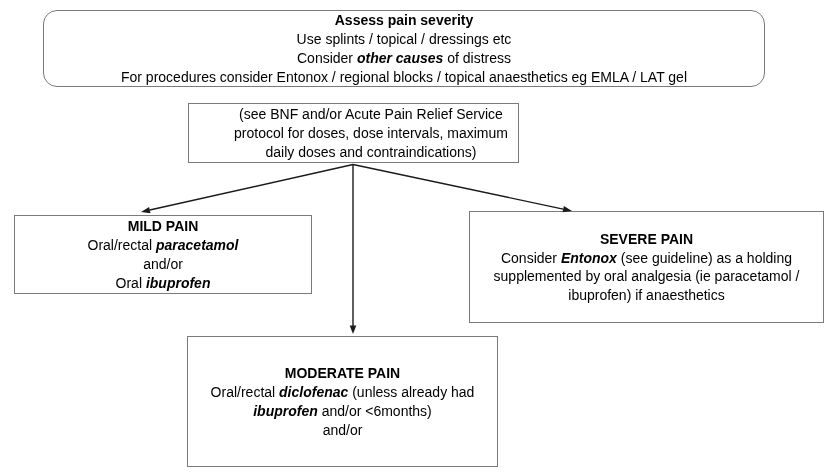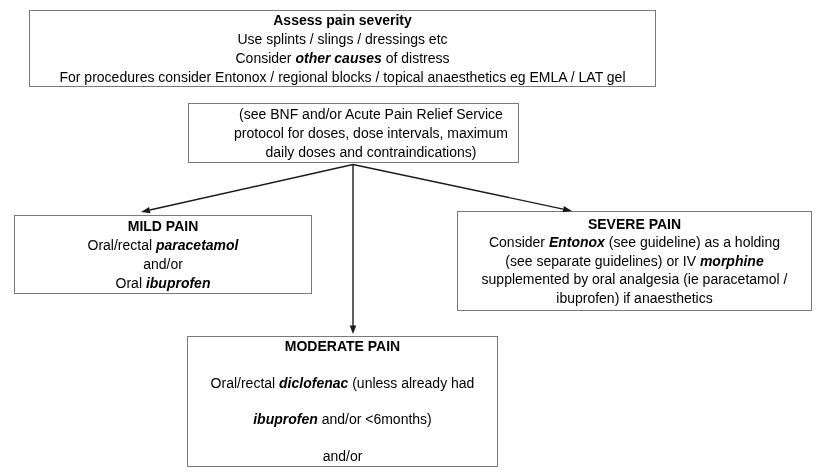--- a/index.html
+++ b/index.html
@@ -11,59 +11,58 @@
   .box {
     position:absolute; box-sizing:border-box;
     border:1px solid #7a7a7a; background:#ffffff;
     display:flex; flex-direction:column; justify-content:center; align-items:center;
     text-align:center; font-size:14px; line-height:19px;
   }
   .box .line { white-space:nowrap; }
   .b  { font-weight:bold; }
   .bi { font-weight:bold; font-style:italic; }
 
-  .box-assess   { left:29px;  top:10px;  width:627px; height:77px; }
+  .box-assess   { left:43px;  top:10px;  width:722px; height:77px;border-radius:14px; }
   .box-protocol { left:188px; top:103px; width:331px; height:60px;padding-left:35px; }
   .box-mild     { left:14px;  top:215px; width:298px; height:79px; }
-  .box-severe   { left:457px; top:211px; width:355px; height:100px; line-height:18.5px; }
-  .box-moderate { left:187px; top:336px; width:311px; height:131px;justify-content:space-between; }
+  .box-severe   { left:469px; top:211px; width:355px; height:112px; line-height:18.5px; }
+  .box-moderate { left:187px; top:336px; width:311px; height:131px; }
 
   svg.arrows { position:absolute; left:0; top:0; width:824px; height:476px; pointer-events:none; }
   svg.arrows line    { stroke:#1a1a1a; stroke-width:1.4; }
   svg.arrows polygon { fill:#1a1a1a; stroke:none; }
 </style>
 </head>
 <body>
 
 <div class="canvas">
 
   <div class="box box-assess">
       <div class="line"><span class="b">Assess pain severity</span></div>
-      <div class="line"><span>Use splints / slings / dressings etc</span></div>
+      <div class="line"><span>Use splints / topical / dressings etc</span></div>
       <div class="line"><span>Consider </span><span class="bi">other causes</span><span> of distress</span></div>
       <div class="line"><span>For procedures consider Entonox / regional blocks / topical anaesthetics eg EMLA / LAT gel</span></div>
     </div>
 
   <div class="box box-protocol">
       <div class="line"><span>(see BNF and/or Acute Pain Relief Service</span></div>
       <div class="line"><span>protocol for doses, dose intervals, maximum</span></div>
       <div class="line"><span>daily doses and contraindications)</span></div>
     </div>
 
   <div class="box box-mild">
       <div class="line"><span class="b">MILD PAIN</span></div>
       <div class="line"><span>Oral/rectal </span><span class="bi">paracetamol</span></div>
       <div class="line"><span>and/or</span></div>
       <div class="line"><span>Oral </span><span class="bi">ibuprofen</span></div>
     </div>
 
   <div class="box box-severe">
       <div class="line"><span class="b">SEVERE PAIN</span></div>
       <div class="line"><span>Consider </span><span class="bi">Entonox</span><span> (see guideline) as a holding</span></div>
-      <div class="line"><span>(see separate guidelines) or IV </span><span class="bi">morphine</span></div>
       <div class="line"><span>supplemented by oral analgesia (ie paracetamol /</span></div>
       <div class="line"><span>ibuprofen) if anaesthetics</span></div>
     </div>
 
   <div class="box box-moderate">
       <div class="line"><span class="b">MODERATE PAIN</span></div>
       <div class="line"><span>Oral/rectal </span><span class="bi">diclofenac</span><span> (unless already had</span></div>
       <div class="line"><span class="bi">ibuprofen</span><span> and/or &lt;6months)</span></div>
       <div class="line"><span>and/or</span></div>
     </div>

